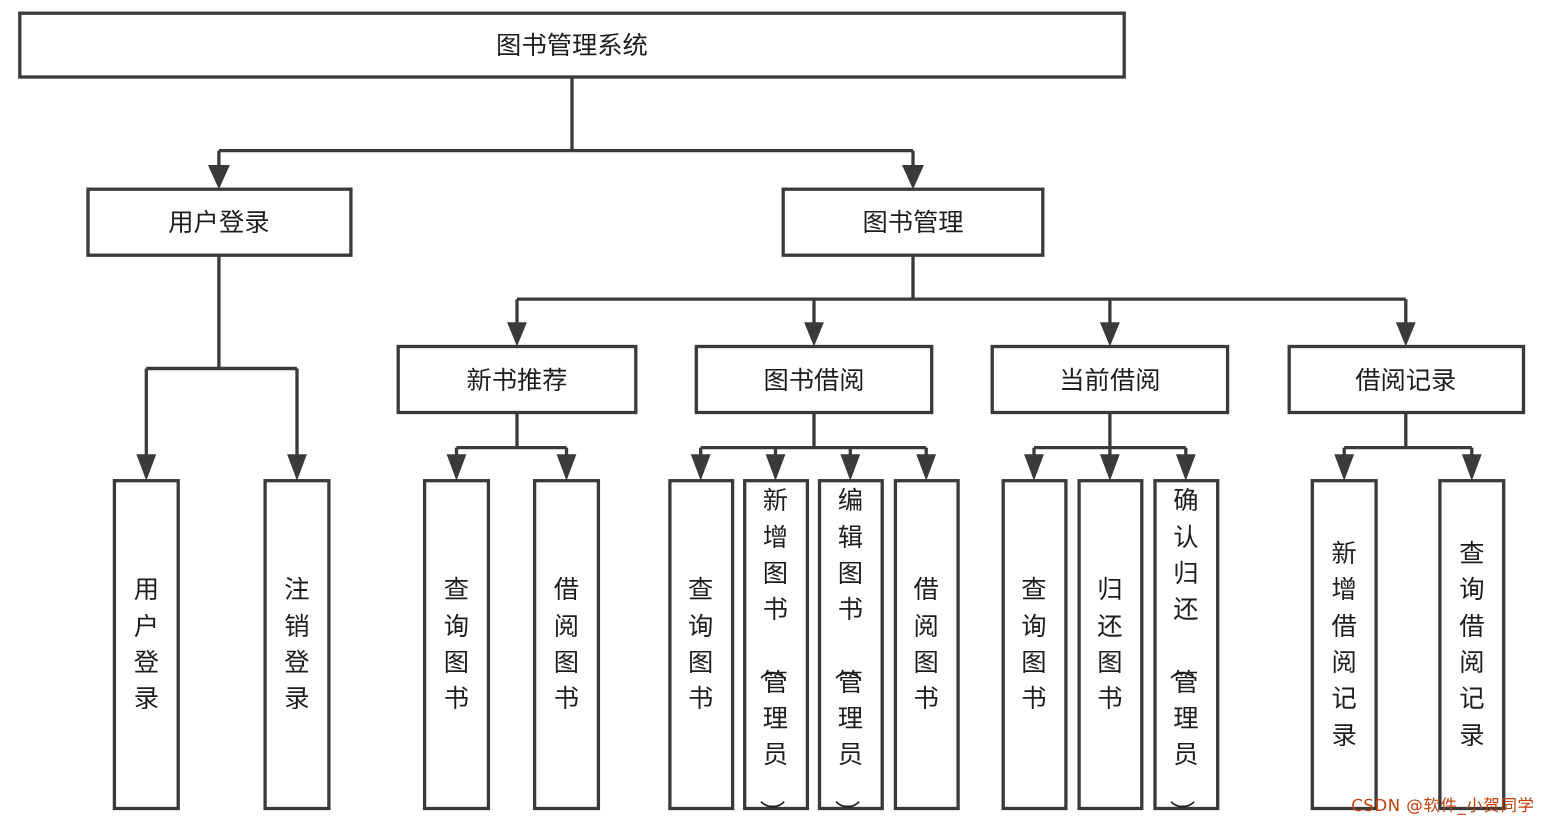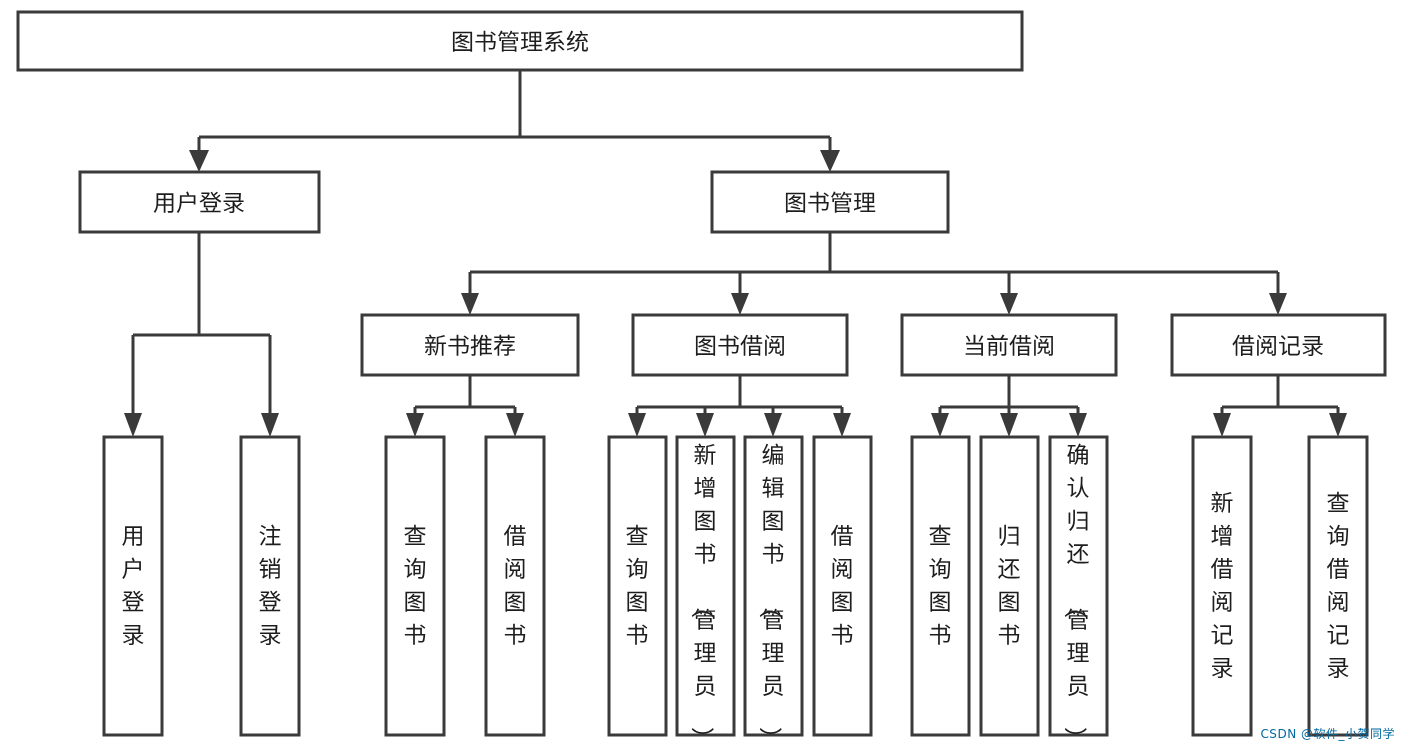--- a/index.html
+++ b/index.html
@@ -55,22 +55,22 @@
     font-family: "DejaVu Sans", "Liberation Sans", sans-serif;
     font-size: 23px;
     fill: #1d1d1d;
     text-anchor: middle;
   }
   .watermark-text {
     position: absolute;
     right: 10px;
     bottom: 6px;
     font-family: "DejaVu Sans", "Liberation Sans", sans-serif;
-    font-size: 12px;
-    color: #0369a1;
+    font-size: 15px;
+    color: #c2410c;
     white-space: nowrap;
     letter-spacing: 0.5px;
     user-select: none;
   }
 </style>
 </head>
 <body>
 
 <div id="diagram-root">
 

